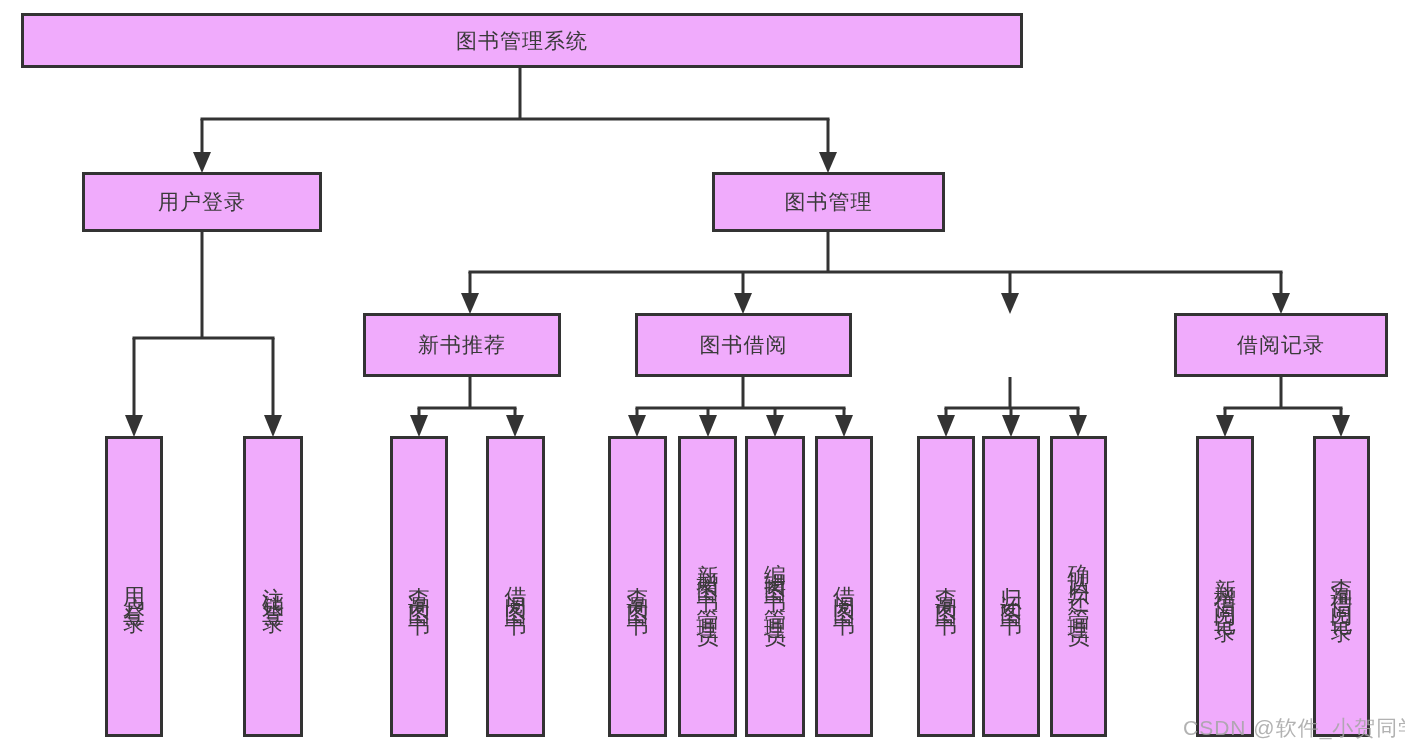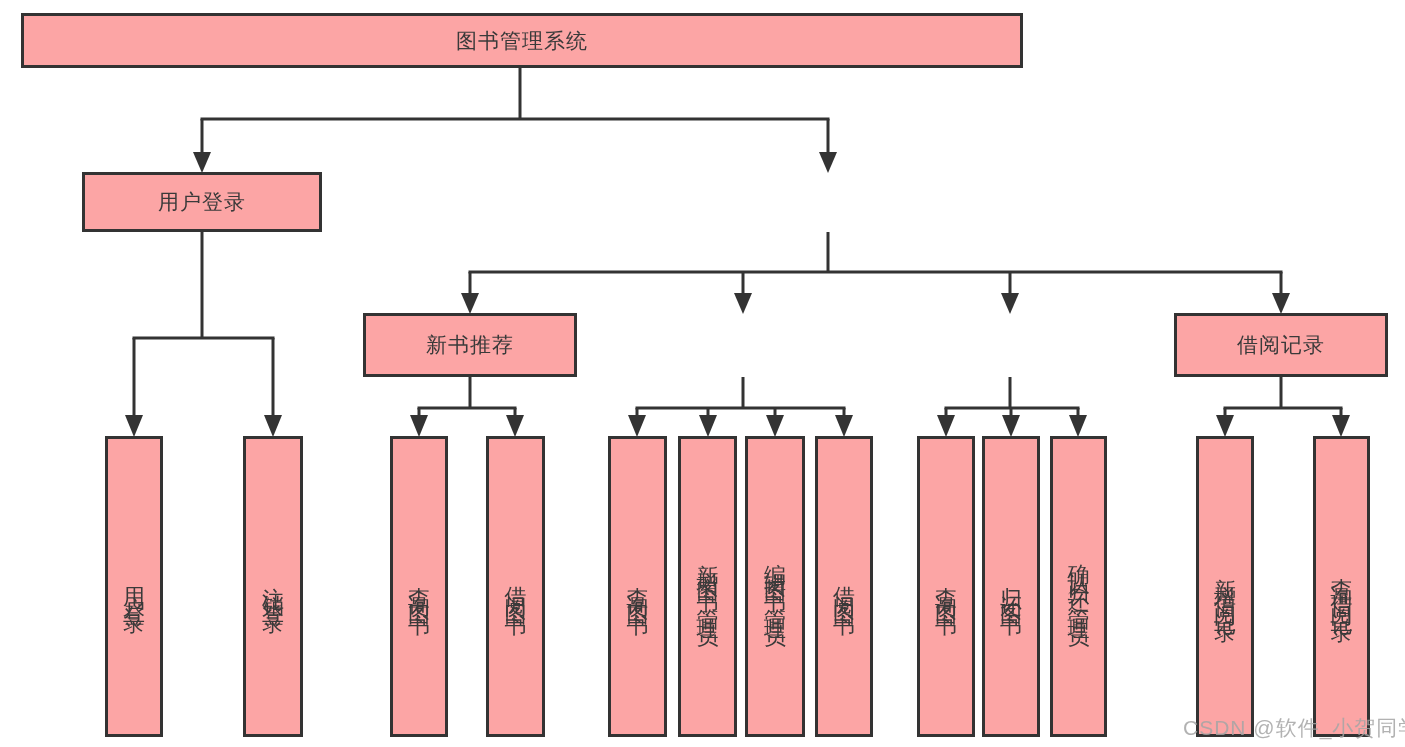--- a/index.html
+++ b/index.html
@@ -18,21 +18,21 @@
   #connectors {
     position: absolute;
     left: 0; top: 0;
     width: 1405px; height: 747px;
     z-index: 1;
   }
   .node {
     position: absolute;
     box-sizing: border-box;
     border: 3px solid #333333;
-    background: #fca5a5;
+    background: #f0abfc;
     color: #3a3a3a;
     display: flex;
     align-items: center;
     justify-content: center;
     z-index: 2;
   }
   .h-node {
     font-size: 21px;
     letter-spacing: 1px;
     white-space: nowrap;
@@ -124,23 +124,29 @@
     <path class="arrowhead" d="M1341,437 L1332,415 L1350,415 Z"></path>
   </svg>
 
   <div class="node h-node" style="left:21px; top:13px; width:1002px; height:55px;">
     <span>图书管理系统</span>
   </div>
 
   <div class="node h-node" style="left:82px; top:172px; width:240px; height:60px;">
     <span>用户登录</span>
   </div>
+  <div class="node h-node" style="left:712px; top:172px; width:233px; height:60px;">
+    <span>图书管理</span>
+  </div>
 
-  <div class="node h-node" style="left:363px; top:313px; width:214px; height:64px;">
+  <div class="node h-node" style="left:363px; top:313px; width:198px; height:64px;">
     <span>新书推荐</span>
+  </div>
+  <div class="node h-node" style="left:635px; top:313px; width:217px; height:64px;">
+    <span>图书借阅</span>
   </div>
   <div class="node h-node" style="left:1174px; top:313px; width:214px; height:64px;">
     <span>借阅记录</span>
   </div>
 
   <div class="node v-node" style="left:105px; top:436px; width:58px; height:301px;">
     <span class="vtext">用户登录</span>
   </div>
   <div class="node v-node" style="left:243px; top:436px; width:60px; height:301px;">
     <span class="vtext">注销登录</span>

